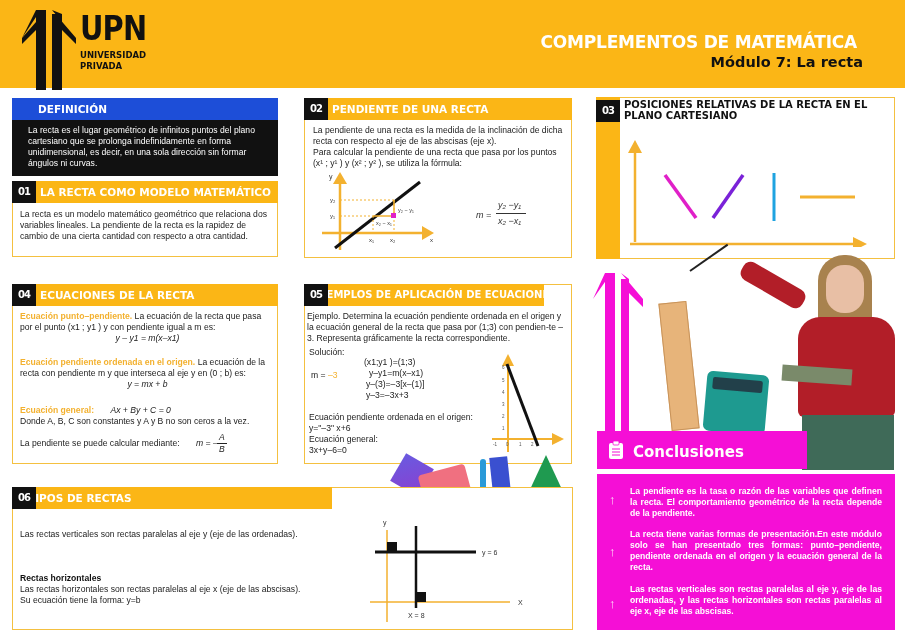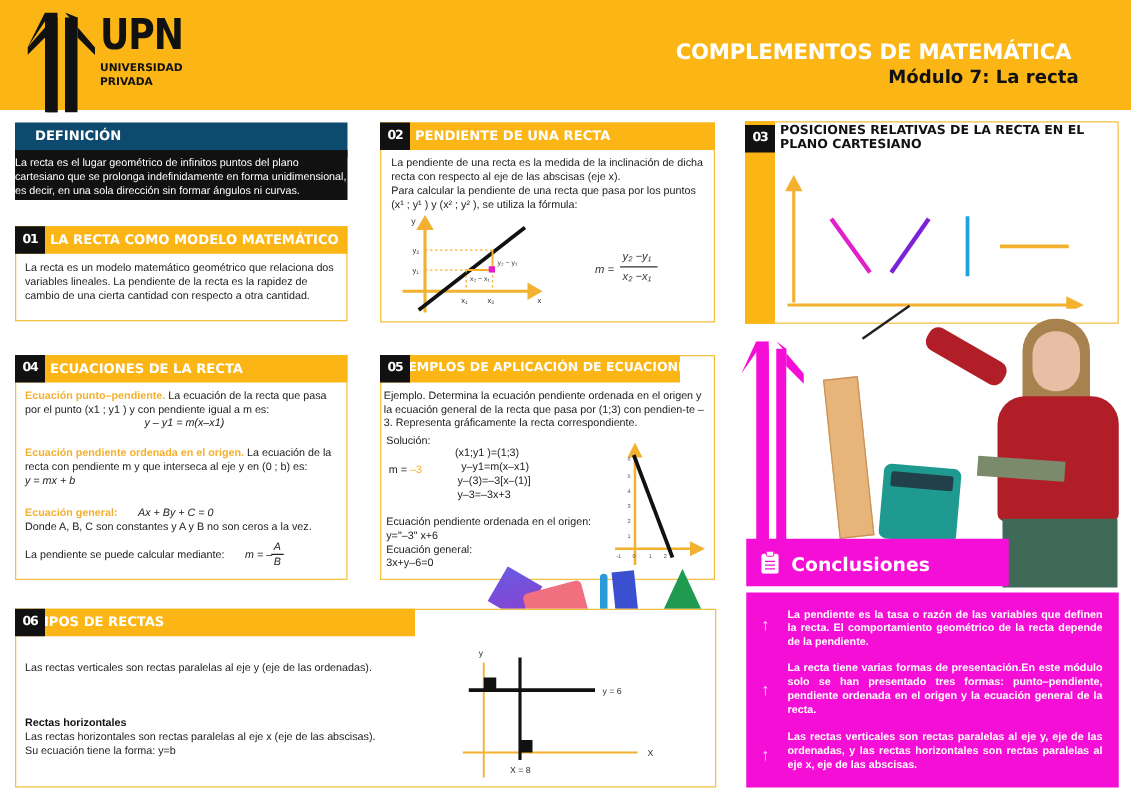--- a/index.html
+++ b/index.html
@@ -12,22 +12,22 @@
   .upn-sub { position: absolute; left: 58px; top: 40px; font-family: "DejaVu Sans", sans-serif; font-weight: bold; font-size: 8.5px; line-height: 11px; color: #111; }
   .h-title { position: absolute; right: 48px; top: 32px; font-family: "DejaVu Sans", sans-serif; font-weight: bold; color: #fff; font-size: 17px; letter-spacing: -0.2px; }
   .h-sub { position: absolute; right: 42px; top: 54px; font-family: "DejaVu Sans", sans-serif; font-weight: bold; color: #111; font-size: 14.5px; }
 
   .card { position: absolute; border: 1.5px solid #f4c040; background: #fff; }
   .bar { position: absolute; height: 22px; background: #fbb616; color: #fff; font-family: "DejaVu Sans", sans-serif; font-weight: bold; font-size: 10.5px; line-height: 22px; padding-left: 25px; white-space: nowrap; overflow: hidden; }
   .num { position: absolute; width: 24px; height: 22px; background: #111; color: #fff; font-family: "DejaVu Sans", sans-serif; font-weight: bold; font-size: 10px; line-height: 22px; text-align: center; letter-spacing: -1px; }
   .txt { position: absolute; font-size: 8.6px; line-height: 11px; color: #222; }
   .yl { color: #f3b12f; font-weight: bold; }
 
-  .def-bar { left: 12px; top: 98px; width: 266px; height: 28px; background: #0c4a6e; color: #fff; font-family: "DejaVu Sans", sans-serif; font-weight: bold; font-size: 10.5px; line-height: 22px; padding-left: 16px; position: absolute; }
-  .def-body { position: absolute; left: 12px; top: 120px; width: 266px; height: 40px; background: #111; color: #fff; font-size: 8.6px; line-height: 11px; padding: 5px 0; }
+  .def-bar { left: 12px; top: 98px; width: 266px; height: 28px; background: #1d4ed8; color: #fff; font-family: "DejaVu Sans", sans-serif; font-weight: bold; font-size: 10.5px; line-height: 22px; padding-left: 26px; position: absolute; }
+  .def-body { position: absolute; left: 12px; top: 120px; width: 266px; height: 56px; background: #111; color: #fff; font-size: 8.6px; line-height: 11px; padding: 5px 16px; }
 
   .pink { background: #f50fd6; }
   .concl-list { position: absolute; left: 597px; top: 474px; width: 298px; height: 156px; background: #f50fd6; }
   .concl-item { position: absolute; left: 33px; width: 252px; color: #fff; font-weight: bold; font-size: 8.6px; line-height: 11px; text-align: justify; }
   .concl-arrow { position: absolute; left: 12px; color: #fff; font-size: 13px; opacity: .85; }
 </style>
 </head>
 <body>
 
 <div class="header">
@@ -112,21 +112,21 @@
 <div class="bar" style="left:12px;top:284px;width:266px;padding-left:28px;">ECUACIONES DE LA RECTA</div>
 <div class="num" style="left:12px;top:284px;">04</div>
 <div class="txt" style="left:20px;top:311px;width:255px;">
   <span class="yl">Ecuación punto–pendiente.</span>
   <span>La ecuación de la recta que pasa por el punto (x1 ; y1 ) y con pendiente igual a m es:</span>
   <div style="text-align:center;font-style:italic;">y – y1 = m(x–x1)</div>
 </div>
 <div class="txt" style="left:20px;top:357px;width:255px;">
   <span class="yl">Ecuación pendiente ordenada en el origen.</span>
   <span>La ecuación de la recta con pendiente m y que interseca al eje y en (0 ; b) es:</span>
-  <div style="font-style:italic;">y = mx + b</div>
+  <div style="text-align:center;font-style:italic;">y = mx + b</div>
 </div>
 <div class="txt" style="left:20px;top:405px;width:255px;">
   <span class="yl">Ecuación general:</span>
   <span style="font-style:italic;margin-left:14px;">Ax + By + C = 0</span>
   <div>Donde A, B, C son constantes y A y B no son ceros a la vez.</div>
 </div>
 <div class="txt" style="left:20px;top:438px;width:255px;">
   <span>La pendiente se puede calcular mediante:</span>
 </div>
 <div style="position:absolute;left:196px;top:432px;font-size:8.6px;font-style:italic;color:#222;">

